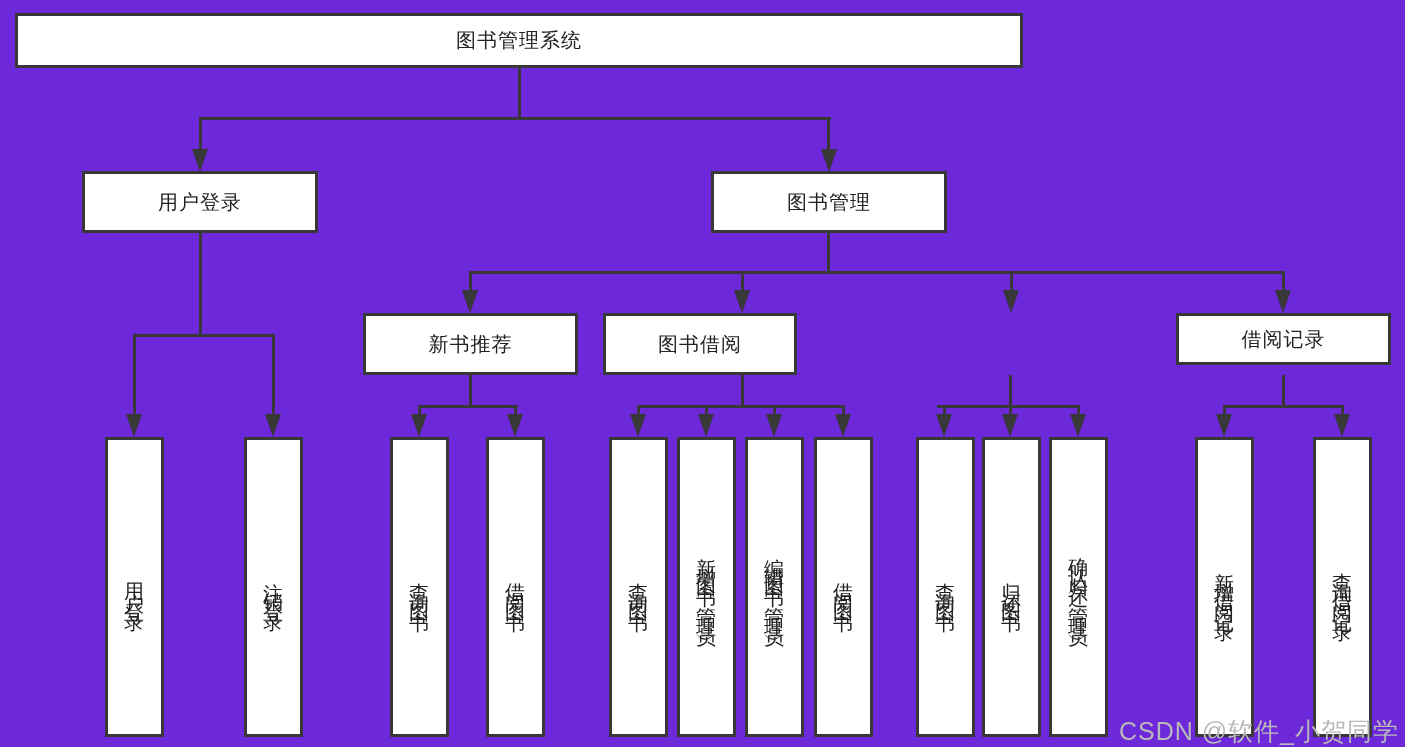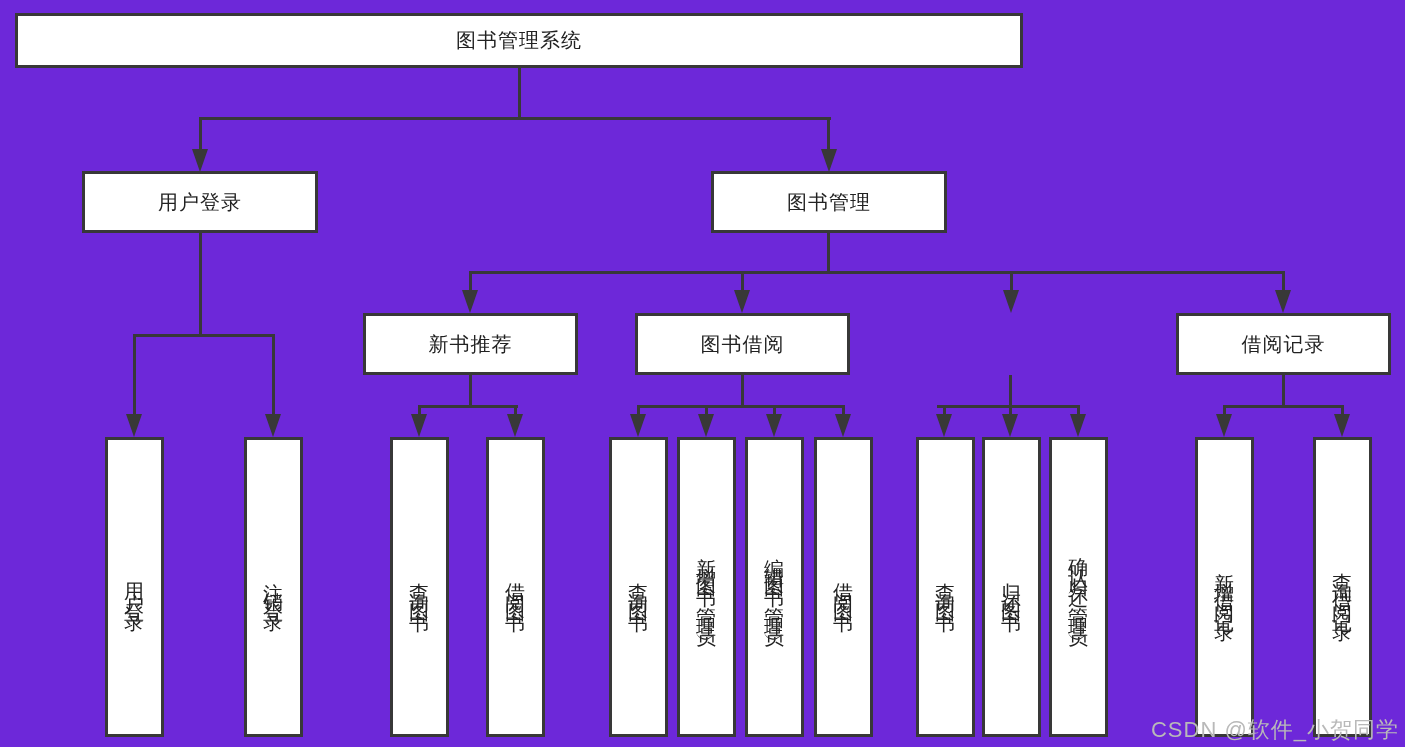--- a/index.html
+++ b/index.html
@@ -21,21 +21,21 @@
   }
   .vl{position:absolute;width:3px;background:#383838;}
   .hl{position:absolute;height:3px;background:#383838;}
   .ah{
     position:absolute;width:0;height:0;
     border-left:8px solid transparent;border-right:8px solid transparent;
     border-top:23px solid #383838;
   }
   .watermark{
     position:absolute;right:6px;top:715px;z-index:5;
-    color:#b9b9b9;font-size:22px;letter-spacing:1px;white-space:nowrap;
+    color:#b9b9b9;font-size:25px;letter-spacing:1px;white-space:nowrap;
   }
 </style>
 </head>
 <body>
 
 <div id="canvas">
 
   <div class="node" style="left:15px;top:13px;width:1008px;height:55px;">
     <span class="lbl">图书管理系统</span>
   </div>
@@ -68,24 +68,24 @@
   <div class="vl" style="left:741px;top:271px;height:22px;"></div>
   <div class="ah" style="left:734px;top:290px;"></div>
   <div class="vl" style="left:1010px;top:271px;height:22px;"></div>
   <div class="ah" style="left:1003px;top:290px;"></div>
   <div class="vl" style="left:1282px;top:271px;height:22px;"></div>
   <div class="ah" style="left:1275px;top:290px;"></div>
 
   <div class="node" style="left:363px;top:313px;width:215px;height:62px;">
     <span class="lbl">新书推荐</span>
   </div>
-  <div class="node" style="left:635px;top:313px;width:215px;height:62px;">
+  <div class="node" style="left:603px;top:313px;width:194px;height:62px;">
     <span class="lbl">图书借阅</span>
   </div>
-  <div class="node" style="left:1176px;top:313px;width:215px;height:62px;">
+  <div class="node" style="left:1176px;top:313px;width:215px;height:52px;">
     <span class="lbl">借阅记录</span>
   </div>
 
   <div class="vl" style="left:469px;top:375px;height:33px;"></div>
   <div class="hl" style="left:418px;top:405px;width:100px;"></div>
   <div class="vl" style="left:418px;top:405px;height:13px;"></div>
   <div class="ah" style="left:411px;top:414px;"></div>
   <div class="vl" style="left:514px;top:405px;height:13px;"></div>
   <div class="ah" style="left:507px;top:414px;"></div>
 

